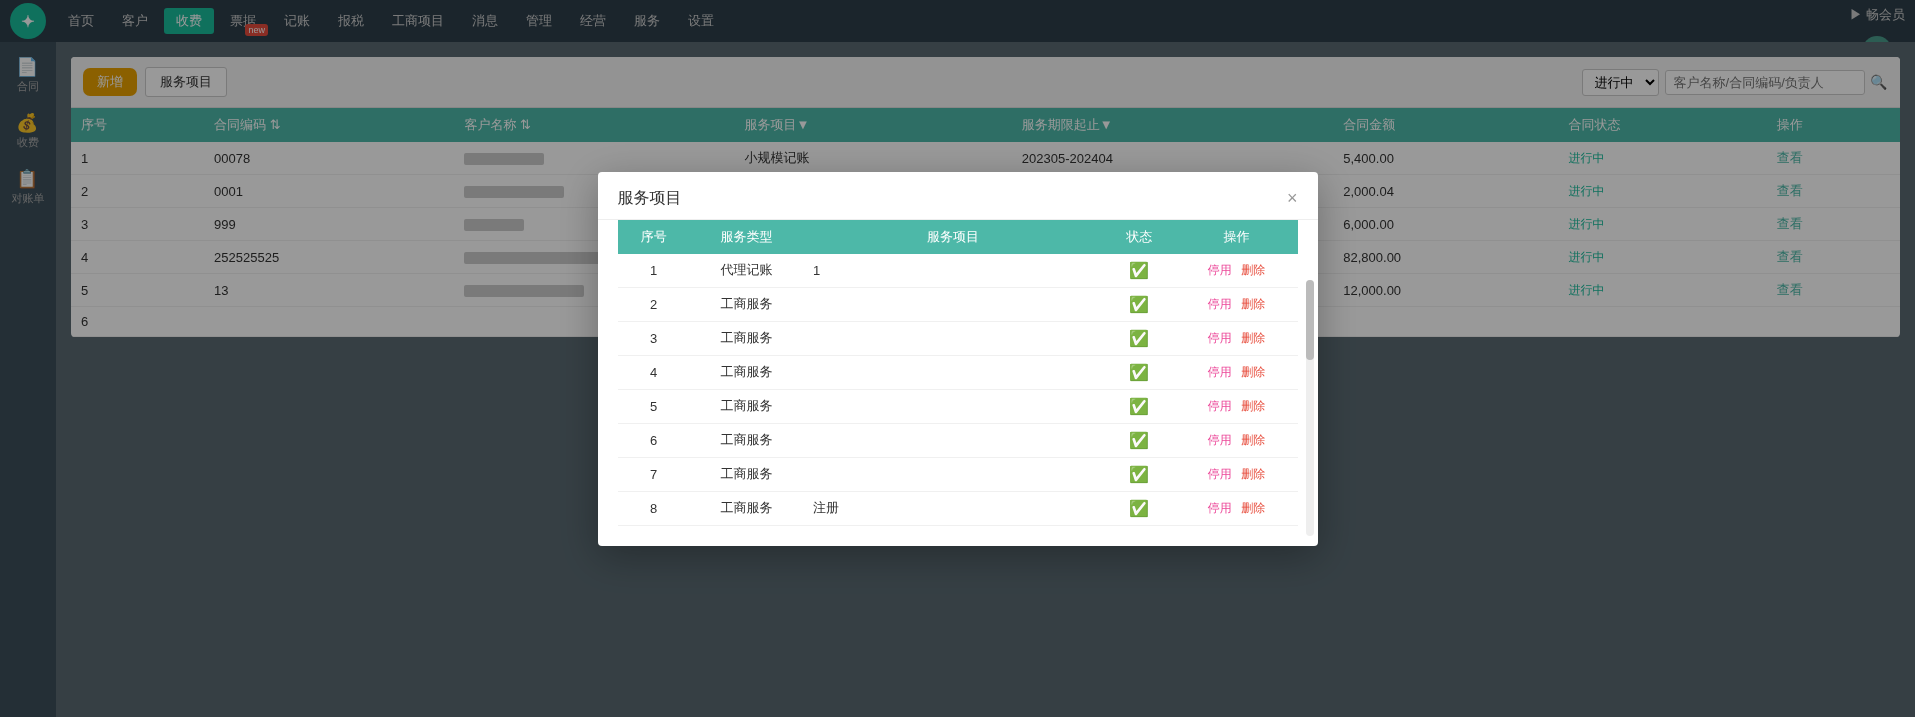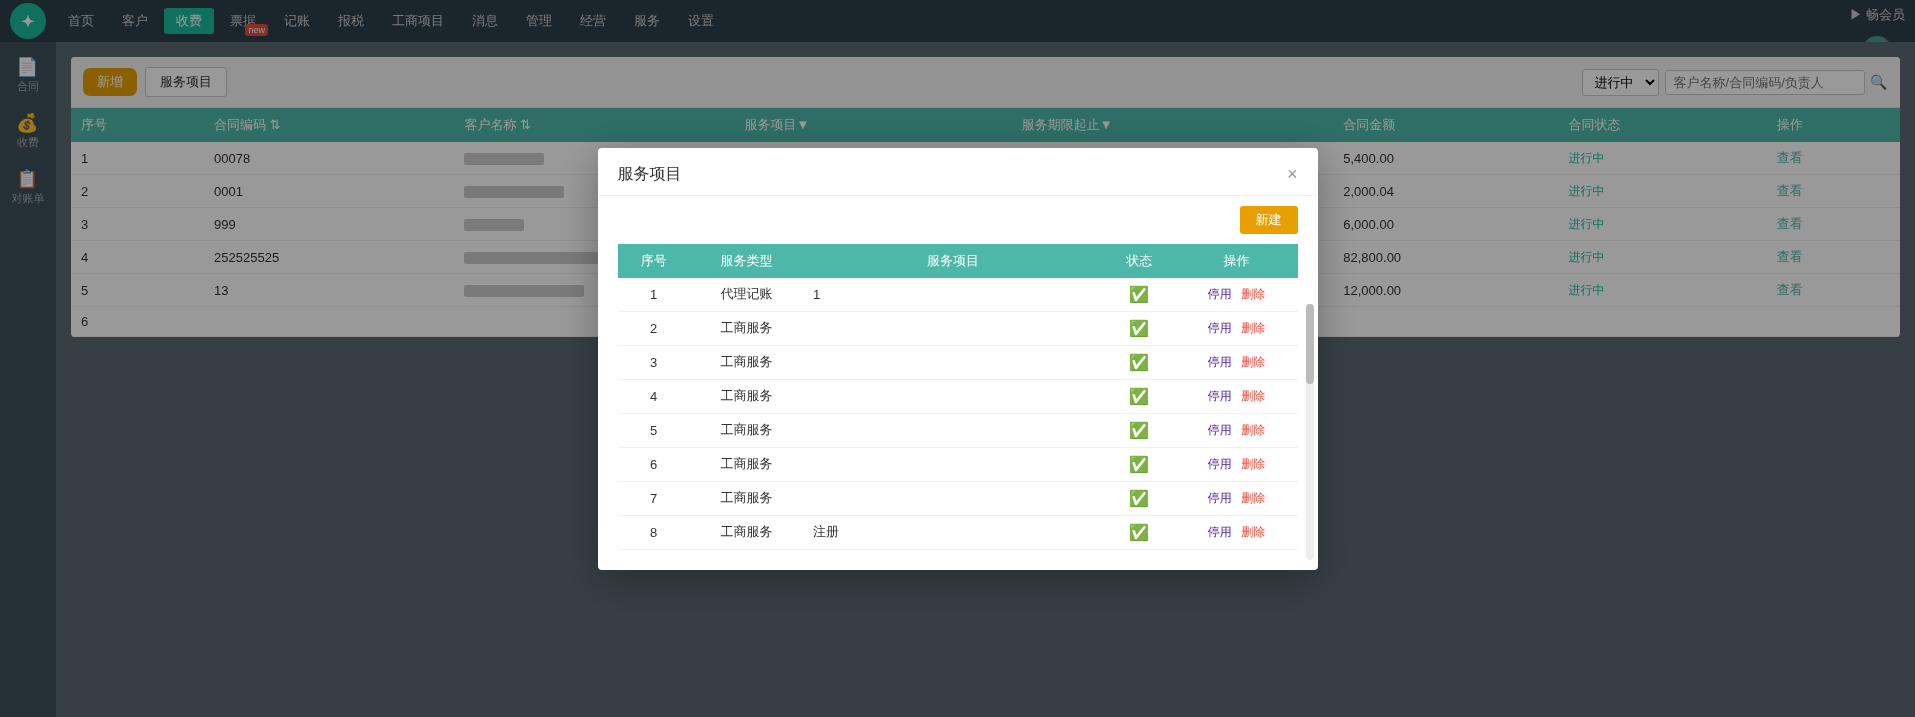--- a/index.html
+++ b/index.html
@@ -157,21 +157,21 @@
     }
     .modal-table td {
       padding: 7px 10px; font-size: 13px; color: #333;
       border-bottom: 1px solid #f0f0f0; text-align: center;
     }
     .modal-table td.text-left { text-align: left; }
     .check-icon {
       color: #1abc9c; font-size: 16px;
     }
     .action-stop {
-      color: #4c1d95; cursor: pointer; font-size: 12px; margin-right: 6px; margin-top: 21px;
+      color: #ec4899; cursor: pointer; font-size: 12px; margin-right: 6px; margin-top: 21px;
     }
     .action-delete {
       color: #e74c3c; cursor: pointer; font-size: 12px;
     }
     .scrollbar-track {
       position: absolute; right: 4px; top: 60px; bottom: 10px;
       width: 8px; background: #eee; border-radius: 4px;
     }
     .scrollbar-thumb {
       width: 8px; height: 80px; background: #bbb; border-radius: 4px;
@@ -320,23 +320,20 @@
     </div>
   </div>
 </div>
 
 <div class="overlay">
   <div class="modal">
     <div class="modal-header">
       <span class="modal-title">服务项目</span>
       <span class="modal-close">×</span>
     </div>
-    <div class="modal-toolbar">
-      <button class="btn-modal-new">新建</button>
-    </div>
     <div class="modal-body" style="position:relative">
       <table class="modal-table">
         <thead>
           <tr>
             <th>序号</th>
             <th>服务类型</th>
             <th style="width:300px">服务项目</th>
             <th>状态</th>
             <th>操作</th>
           </tr>

